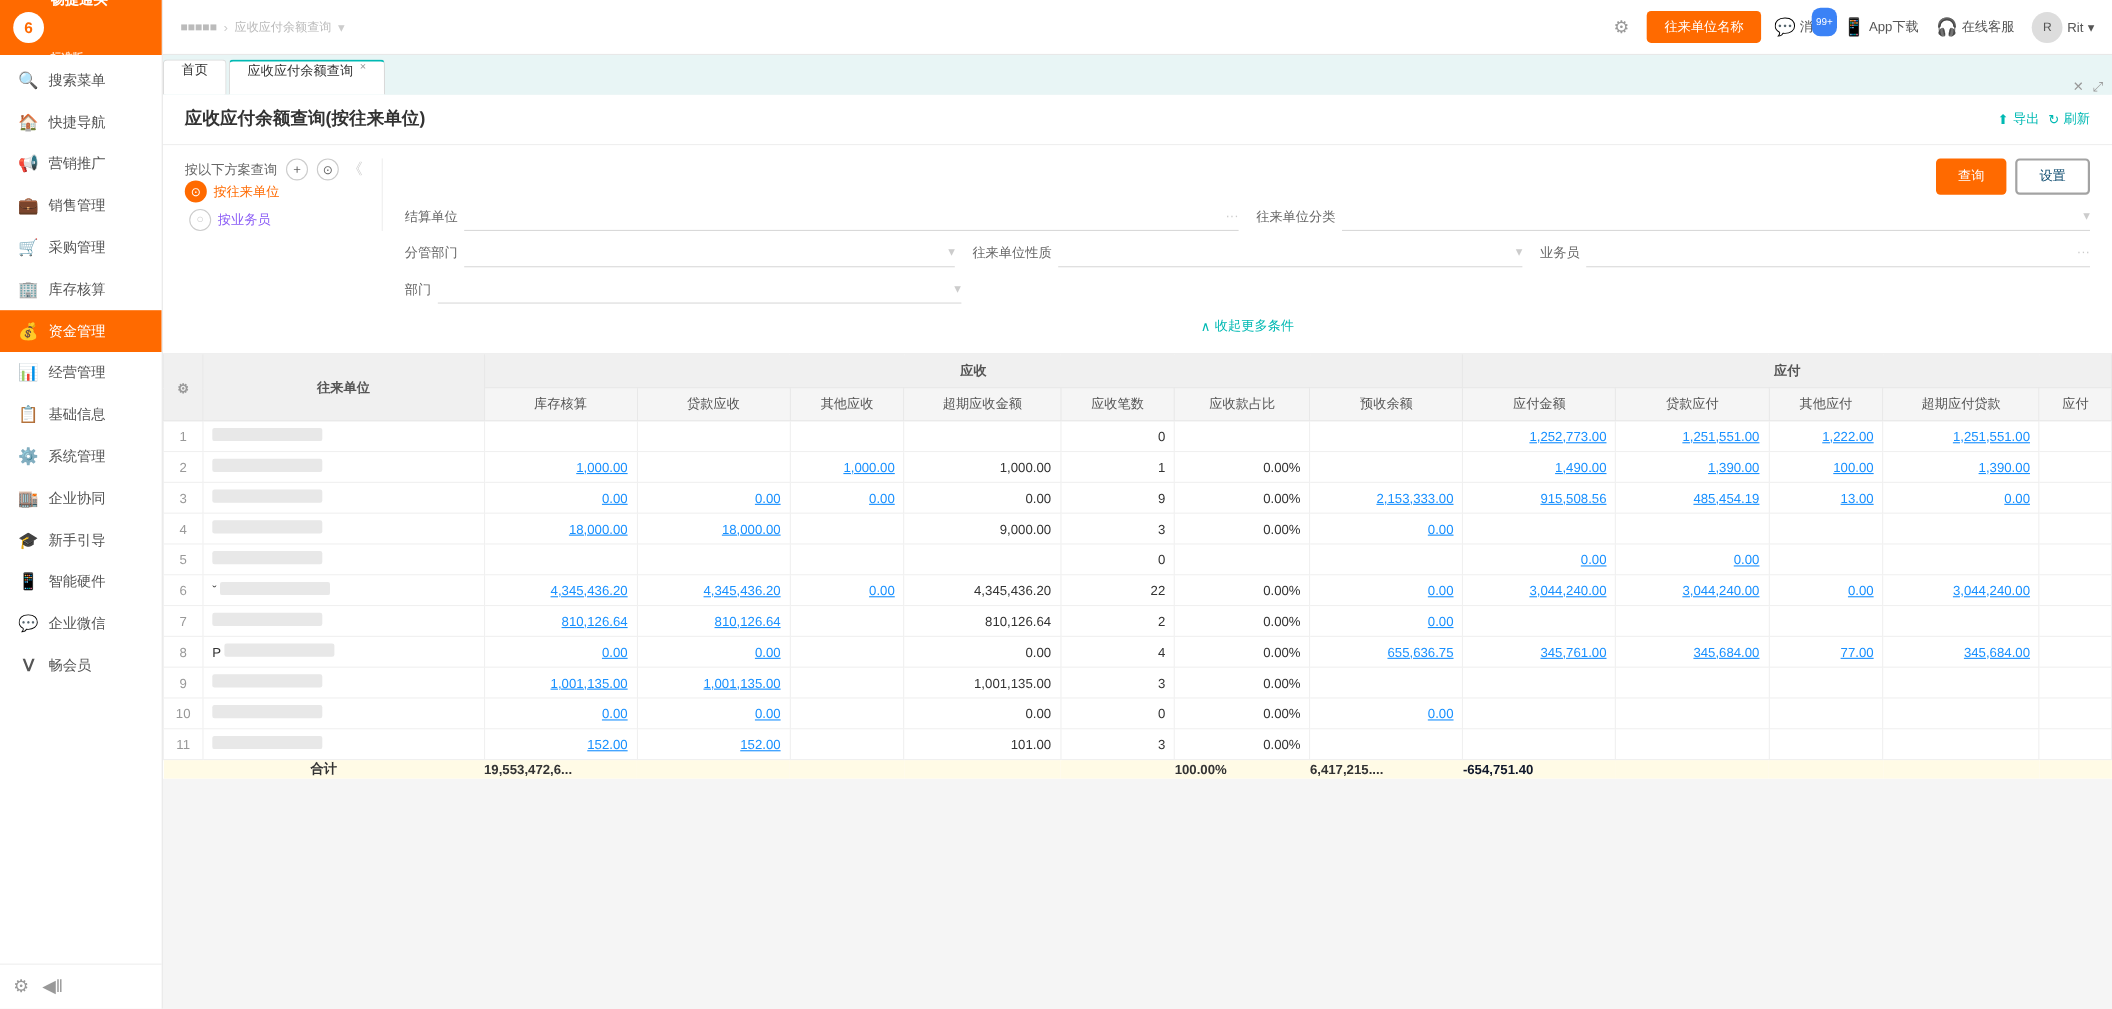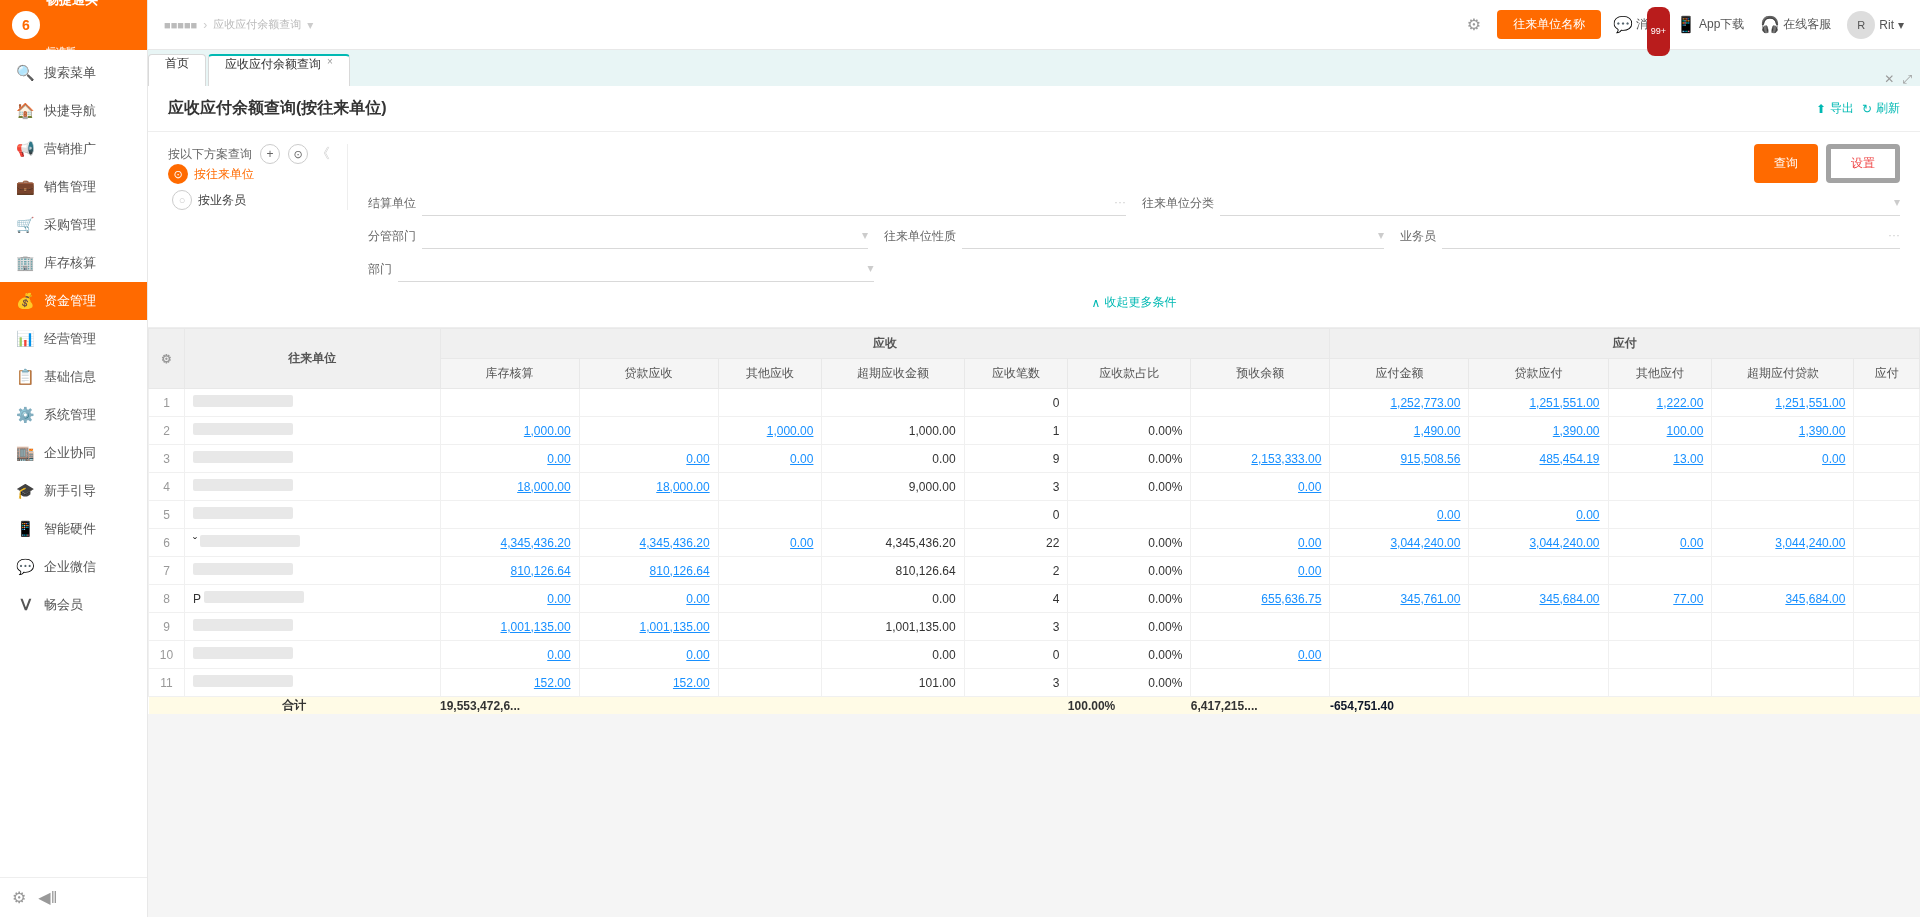--- a/index.html
+++ b/index.html
@@ -44,22 +44,22 @@
     .topbar-bc-text { color: #999; font-size: 12px; }
     .topbar-bc-arrow { color: #ccc; }
     .topbar-gear { color: #999; cursor: pointer; font-size: 16px; margin-right: 4px; }
     .topbar-btn-orange {
       background: #ff6a00; color: #fff; border: none; border-radius: 4px;
       padding: 6px 16px; font-size: 12px; cursor: pointer;
     }
     .topbar-right { display: flex; align-items: center; gap: 16px; margin-left: auto; }
     .topbar-msg { display: flex; align-items: center; gap: 4px; color: #555; cursor: pointer; font-size: 12px; position: relative; }
     .topbar-badge {
-      position: absolute; top: -8px; right: -10px; background: #b91c1c; color: #fff;
-      font-size: 9px; border-radius: 8px; padding: 18px 4px; line-height: 1.4;
+      position: absolute; top: -8px; right: -10px; background: #3b82f6; color: #fff;
+      font-size: 9px; border-radius: 8px; padding: 7px 4px; line-height: 1.4;
     }
     .topbar-icon { font-size: 16px; }
 
     
     .tabs-bar {
       position: fixed; left: 148px; top: 50px; right: 0; height: 36px;
       background: #e8f5f5; display: flex; align-items: flex-end; z-index: 98;
     }
     .tab-item {
       height: 32px; padding: 0 16px; display: flex; align-items: flex-start; gap: 6px;
@@ -117,21 +117,21 @@
     .filter-arrow { color: #ccc; cursor: pointer; }
     .filter-more {
       text-align: center; color: #00b9b3; font-size: 12px; cursor: pointer; padding: 4px 0;
       display: flex; align-items: center; justify-content: center; gap: 4px;
     }
     .btn-query {
       background: #ff6a00; color: #fff; border: none; border-radius: 4px;
       padding: 6px 20px; font-size: 12px; cursor: pointer; min-width: 60px;
     }
     .btn-settings {
-      background: #fff; color: #ef4444; border: 5px solid #a3a3a3; border-radius: 4px;
+      background: #fff; color: #0c4a6e; border: 2px solid #a3a3a3; border-radius: 4px;
       padding: 6px 20px; font-size: 12px; cursor: pointer; min-width: 60px;
     }
 
     
     .table-container {
       background: #fff; margin: 0; overflow: auto;
     }
     table { width: 100%; border-collapse: collapse; font-size: 12px; }
     thead tr th {
       background: #f5f5f5; border: 1px solid #e8e8e8; padding: 6px 8px;
@@ -302,21 +302,21 @@
         </div>
         <div style="margin-bottom:6px;">
           <span style="display:inline-flex;align-items:center;gap:6px;">
             <span style="width:20px;height:20px;background:#ff6a00;border-radius:50%;display:inline-flex;align-items:center;justify-content:center;color:#fff;font-size:11px;">⊙</span>
             <span style="color:#ff6a00;font-size:12px;">按往来单位</span>
           </span>
         </div>
         <div style="padding-left:4px;">
           <span style="display:inline-flex;align-items:center;gap:6px;">
             <span style="width:20px;height:20px;border:1px solid #ccc;border-radius:50%;display:inline-flex;align-items:center;justify-content:center;color:#ccc;font-size:11px;">○</span>
-            <span style="color:#404040;font-size:12px;">按业务员</span>
+            <span style="color:#8b5cf6;font-size:12px;">按业务员</span>
           </span>
         </div>
       </div>
 
       <div style="flex:1; padding-left:20px;">
         <div style="display:flex; gap:0; justify-content:flex-end; margin-bottom:8px;">
           <div style="display:flex; gap:8px;">
             <button class="btn-query">查询</button>
             <button class="btn-settings">设置</button>
           </div>

